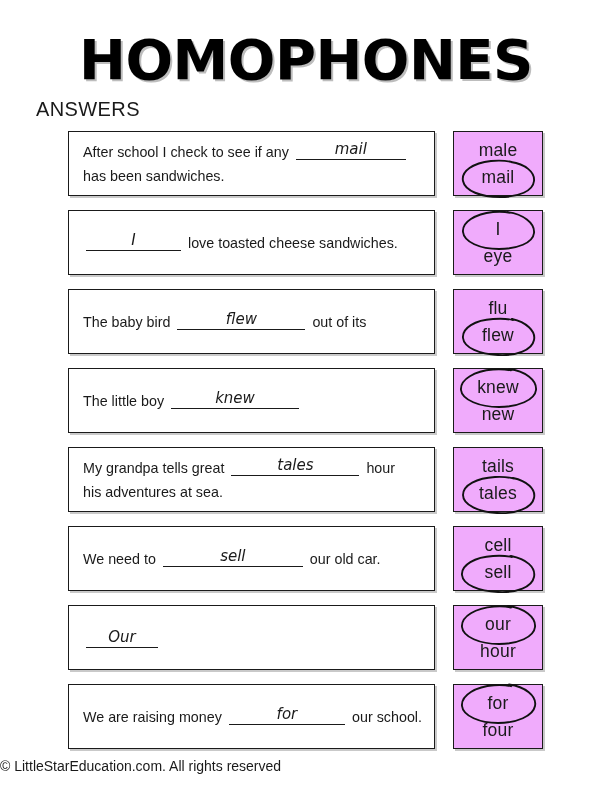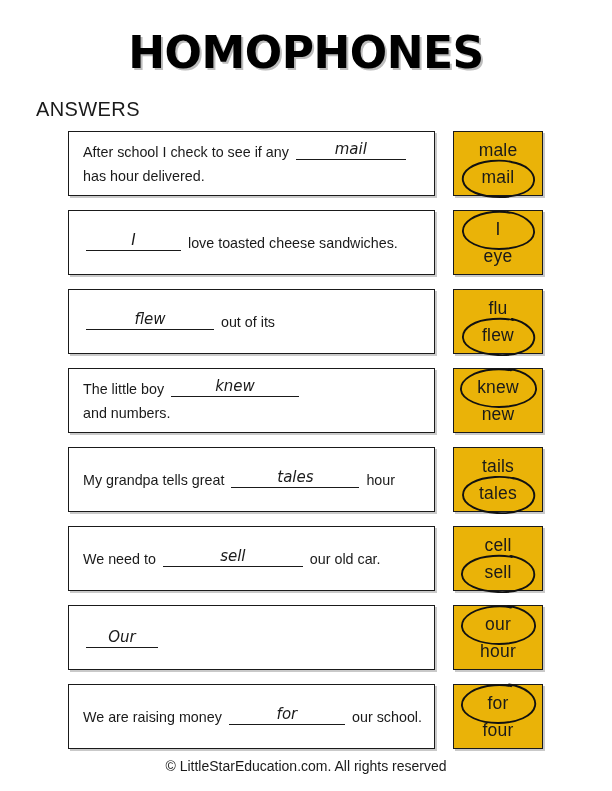--- a/index.html
+++ b/index.html
@@ -18,21 +18,21 @@
 
   
   .page-title {
     position: absolute;
     top: 27px;
     left: 0;
     width: 612px;
     text-align: center;
     font-family: "DejaVu Sans", sans-serif;
     font-weight: bold;
-    font-size: 44px;
+    font-size: 56px;
     letter-spacing: -0.5px;
     color: #000000;
     text-shadow: 2px 2px 0 #bdbdbd;
   }
   .page-subtitle {
     position: absolute;
     top: 98px;
     left: 0;
     width: 612px;
     text-align: left;
@@ -119,21 +119,21 @@
 
   
   .answer-box {
     position: absolute;
     left: 453px;
     top: 0;
     width: 90px;
     height: 100%;
     box-sizing: border-box;
     border: 1.6px solid #1a1a1a;
-    background: #eab308;
+    background: #f0abfc;
     box-shadow: 2px 2px 0 #c9c9c9;
     overflow: visible;
   }
   .answer-inner {
     position: relative;
     width: 100%;
     height: 100%;
     display: flex;
     flex-direction: column;
     align-items: center;
@@ -166,21 +166,21 @@
     stroke-width: 1.9;
     stroke-linecap: round;
   }
 
   
   .footer {
     position: absolute;
     bottom: 17px;
     left: 0;
     width: 612px;
-    text-align: center;
+    text-align: left;
     font-size: 14px;
     color: #1a1a1a;
   }
 </style>
 </head>
 <body>
 
 <div class="page-title">HOMOPHONES</div>
 <div class="page-subtitle">ANSWERS</div>
 
@@ -189,21 +189,21 @@
   <div class="row">
     <div class="sentence-box">
       <div class="sentence-inner">
         <div class="line">
           <span>After school I check to see if any </span>
           <span class="blank w-110">
             <span class="hw">mail</span>
           </span>
           <span></span>
         </div>
-        <div class="line">has hour delivered.</div>
+        <div class="line">has been sandwiches.</div>
       </div>
     </div>
     <div class="answer-box">
       <div class="answer-inner">
         <span class="opt">male</span>
         <span class="opt">mail</span>
         <svg class="circle-svg on-bottom" viewBox="0 0 86 44">
           <path d="M56 6 C70 8 80 16 79 25 C78 35 64 41 45 41 C26 41 10 35 8 25 C6 15 18 7 36 5 C45 4.2 52 4.6 58 6.4"></path>
         </svg>
       </div>
@@ -230,20 +230,21 @@
           <path d="M52 4 C68 6 80 15 79 25 C78 35 62 41 44 41 C25 41 9 34 8 24 C7 14 20 6 38 4 C45 3.4 50 3.6 55 4.8"></path>
         </svg>
       </div>
     </div>
   </div>
 
   <div class="row">
     <div class="sentence-box">
       <div class="sentence-inner">
         <div class="line">
+          <span>The baby bird </span>
           <span class="blank w-128">
             <span class="hw">flew</span>
           </span>
           <span> out of its</span>
         </div>
       </div>
     </div>
     <div class="answer-box">
       <div class="answer-inner">
         <span class="opt">flu</span>
@@ -257,21 +258,20 @@
 
   <div class="row">
     <div class="sentence-box">
       <div class="sentence-inner">
         <div class="line">
           <span>The little boy </span>
           <span class="blank w-128">
             <span class="hw">knew</span>
           </span>
         </div>
-        <div class="line">and numbers.</div>
       </div>
     </div>
     <div class="answer-box">
       <div class="answer-inner">
         <span class="opt">knew</span>
         <span class="opt">new</span>
         <svg class="circle-svg on-top" viewBox="0 0 86 44">
           <path d="M54 3 C70 5 82 14 81 24 C80 34 63 41 44 41 C25 41 7 34 6 24 C5 13 20 5 38 3.5 C45 3 50 3.2 56 4.4"></path>
         </svg>
       </div>
@@ -281,20 +281,21 @@
   <div class="row">
     <div class="sentence-box">
       <div class="sentence-inner">
         <div class="line">
           <span>My grandpa tells great </span>
           <span class="blank w-128">
             <span class="hw">tales</span>
           </span>
           <span> hour</span>
         </div>
+        <div class="line">his adventures at sea.</div>
       </div>
     </div>
     <div class="answer-box">
       <div class="answer-inner">
         <span class="opt">tails</span>
         <span class="opt">tales</span>
         <svg class="circle-svg on-bottom" viewBox="0 0 86 44">
           <path d="M58 6 C72 9 81 17 79 26 C77 36 61 42 42 41 C24 40 8 33 8 23 C8 13 22 6 40 5 C47 4.6 53 5 59 6.6"></path>
         </svg>
       </div>

